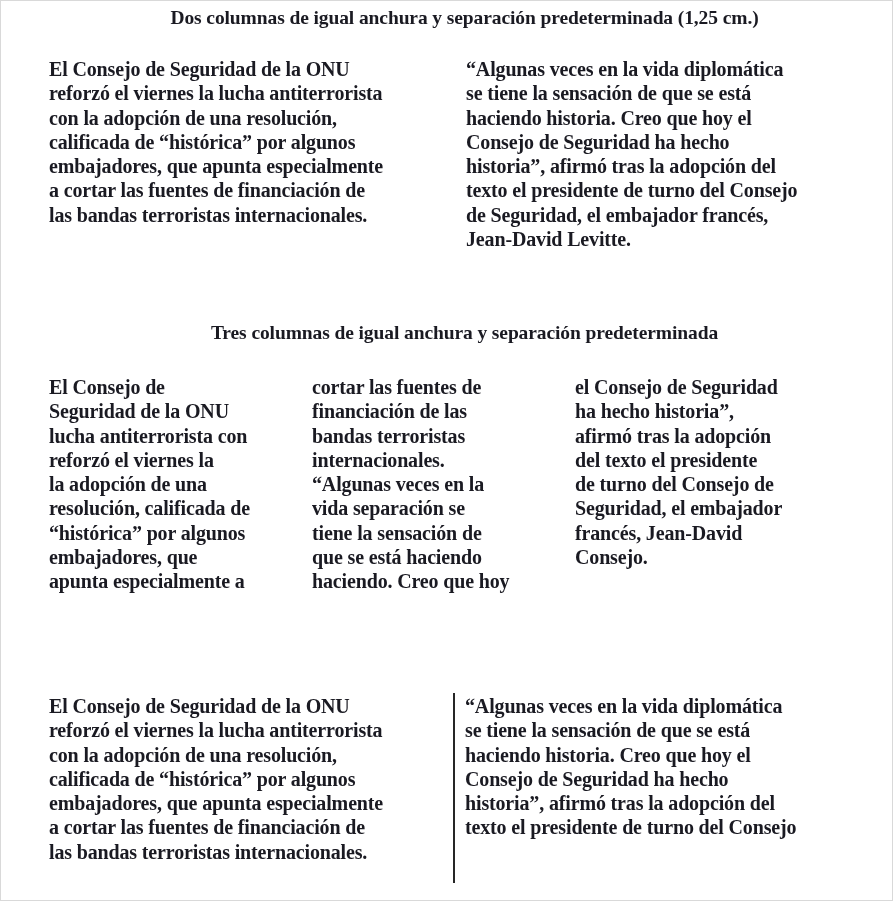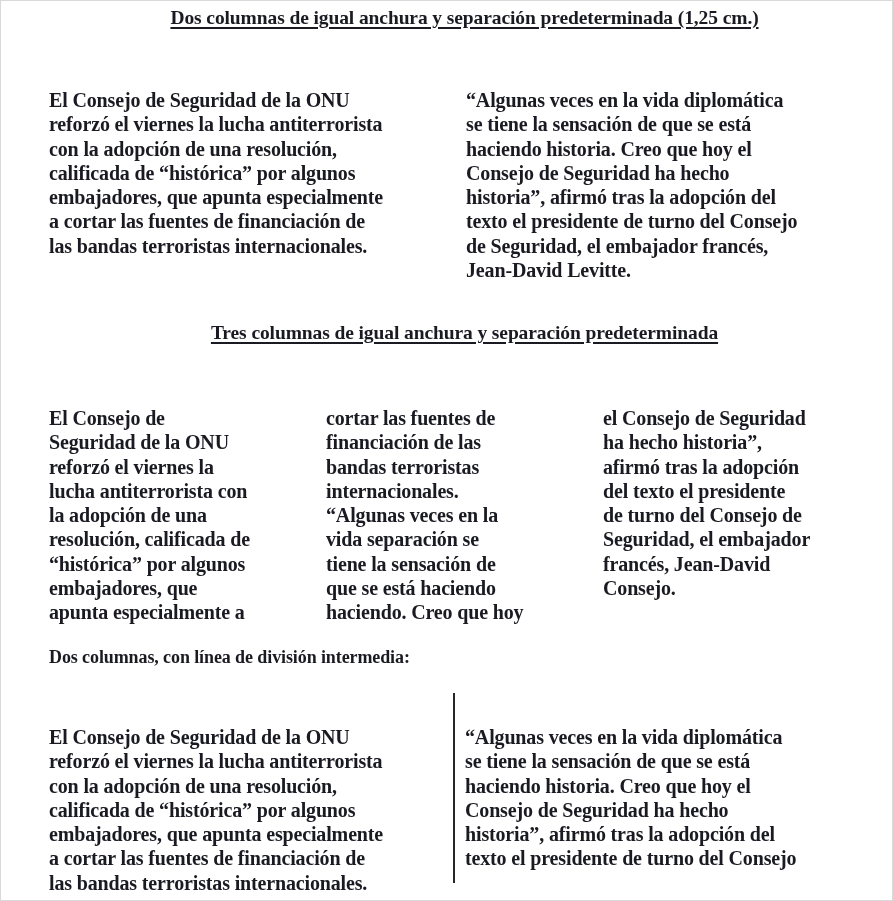--- a/index.html
+++ b/index.html
@@ -28,21 +28,20 @@
     font-weight: bold;
     font-size: 19.5px;
     line-height: 24px;
     letter-spacing: -0.1px;
     white-space: nowrap;
   }
   .heading.centered {
     text-align: center;
   }
   .heading.underlined {
-    text-decoration: underline;
     text-underline-offset: 3px;
     text-decoration-thickness: 2px;
     margin-left: 36px;
   }
 
   .h-dos-col {
     position: absolute;
     left: 0;
     right: 0;
     top: 5px;
@@ -59,21 +58,20 @@
     top: 644px;
     font-size: 18px;
   }
 
   
   .body-text {
     font-weight: bold;
     font-size: 20px;
     line-height: 24.3px;
     letter-spacing: -0.15px;
-    margin-top: 31px;
   }
   .body-text .ln {
     display: block;
     white-space: nowrap;
   }
 
   
   .sec-two-equal {
     position: absolute;
     top: 56px;
@@ -86,21 +84,21 @@
     width: 383px;
   }
 
   
   .sec-three-equal {
     position: absolute;
     top: 374px;
     left: 48px;
     width: 810px;
     display: flex;
-    gap: 22px;
+    gap: 8px;
   }
   .sec-three-equal .col {
     width: 255px;
   }
 
   
   .sec-two-rule {
     position: absolute;
     top: 693px;
     left: 48px;
@@ -148,22 +146,22 @@
       <span class="ln">Jean-David Levitte.</span>
     </div>
   </div>
 
   <div class="heading centered underlined h-tres-col">Tres columnas de igual anchura y separación predeterminada</div>
 
   <div class="sec-three-equal">
     <div class="col body-text">
       <span class="ln">El Consejo de</span>
       <span class="ln">Seguridad de la ONU</span>
+      <span class="ln">lucha antiterrorista con</span>
       <span class="ln">reforzó el viernes la</span>
-      <span class="ln">lucha antiterrorista con</span>
       <span class="ln">la adopción de una</span>
       <span class="ln">resolución, calificada de</span>
       <span class="ln">“histórica” por algunos</span>
       <span class="ln">embajadores, que</span>
       <span class="ln">apunta especialmente a</span>
     </div>
     <div class="col body-text">
       <span class="ln">cortar las fuentes de</span>
       <span class="ln">financiación de las</span>
       <span class="ln">bandas terroristas</span>
@@ -179,21 +177,20 @@
       <span class="ln">ha hecho historia”,</span>
       <span class="ln">afirmó tras la adopción</span>
       <span class="ln">del texto el presidente</span>
       <span class="ln">de turno del Consejo de</span>
       <span class="ln">Seguridad, el embajador</span>
       <span class="ln">francés, Jean-David</span>
       <span class="ln">Consejo.</span>
     </div>
   </div>
 
-  <div class="heading h-linea-div">Dos columnas, con línea de división intermedia:</div>
 
   <div class="sec-two-rule">
     <div class="col body-text">
       <span class="ln">El Consejo de Seguridad de la ONU</span>
       <span class="ln">reforzó el viernes la lucha antiterrorista</span>
       <span class="ln">con la adopción de una resolución,</span>
       <span class="ln">calificada de “histórica” por algunos</span>
       <span class="ln">embajadores, que apunta especialmente</span>
       <span class="ln">a cortar las fuentes de financiación de</span>
       <span class="ln">las bandas terroristas internacionales.</span>

